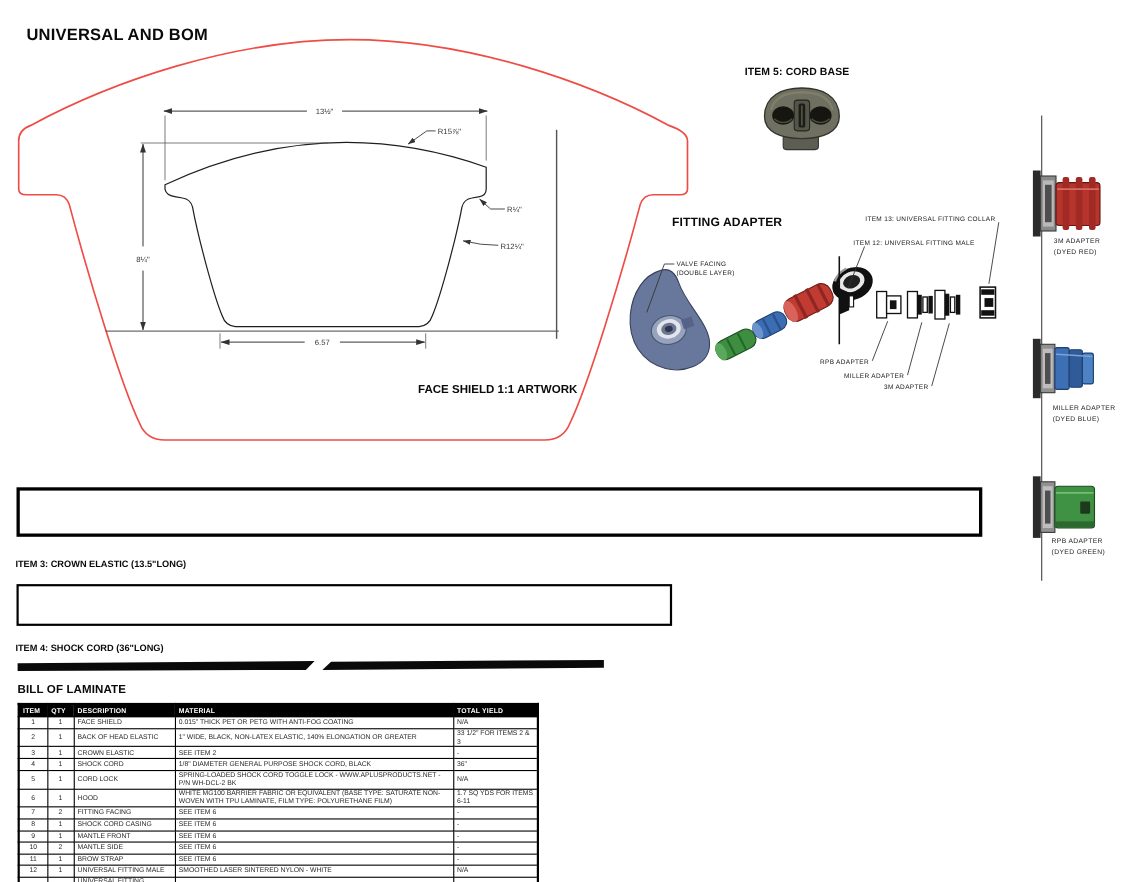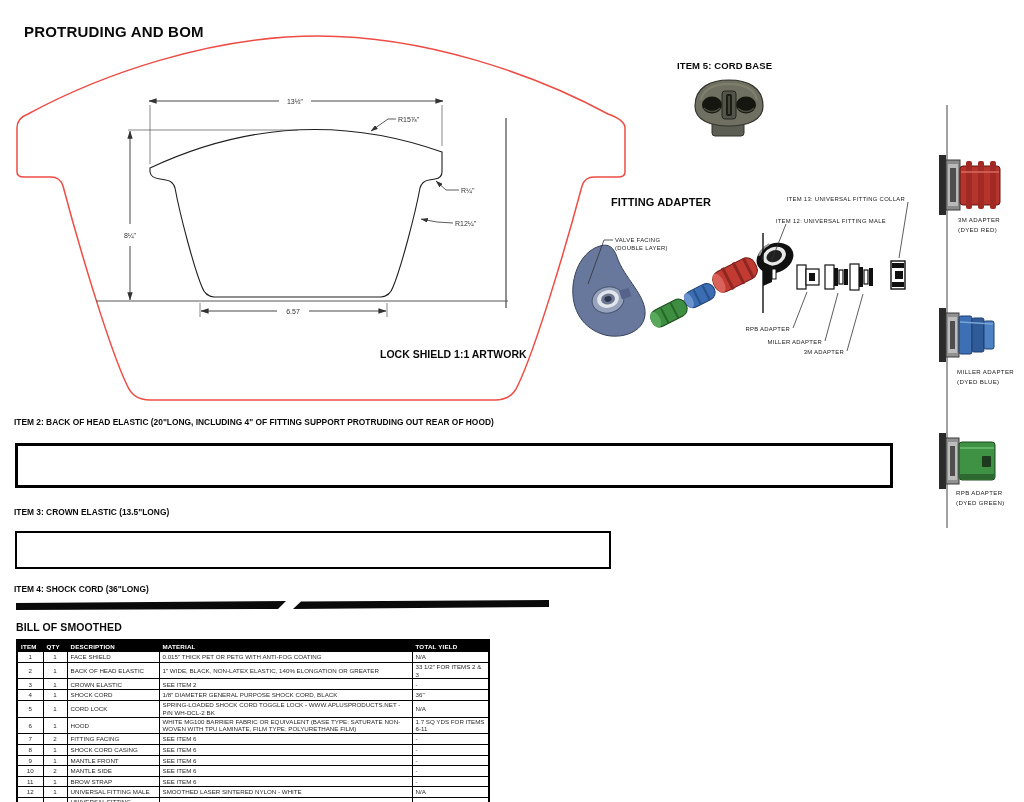--- a/index.html
+++ b/index.html
@@ -23,21 +23,21 @@
   table.bom th.c0,table.bom th.c1{text-align:left;}
   table.bom td{border:1px solid #000;padding:.5px 3px;height:8.6px;line-height:1.2;overflow:hidden;}
   table.bom td.c0,table.bom td.c1{text-align:center;}
   table.bom{border:2px solid #000;}
 </style>
 </head>
 <body>
 
 <div id="canvas">
 
-  <div class="abs h1" style="left:24px;top:23px">PROTRUDING AND BOM</div>
+  <div class="abs h1" style="left:24px;top:23px">UNIVERSAL AND BOM</div>
 
   <svg class="abs" style="left:0;top:20px" width="660" height="390" viewBox="0 0 660 390">
     <defs>
       <marker id="aE" markerWidth="9" markerHeight="6" refX="8.5" refY="3" orient="auto">
           <path d="M0,0L9,3L0,6z" fill="#333"></path>
         </marker>
       <marker id="aS" markerWidth="9" markerHeight="6" refX="0.5" refY="3" orient="auto">
           <path d="M9,0L0,3L9,6z" fill="#333"></path>
         </marker>
     </defs>
@@ -73,21 +73,21 @@
     <polyline class="ldr" points="453,203 437,202 421,199" marker-end="url(#aE)"></polyline>
     <text class="dim" x="455" y="206">R12¼"</text>
 
     <line class="ext" x1="200" y1="283" x2="200" y2="297"></line>
     <line class="ext" x1="387" y1="283" x2="387" y2="297"></line>
     <line class="dln" x1="201" y1="291" x2="277" y2="291" marker-start="url(#aS)"></line>
     <line class="dln" x1="309" y1="291" x2="386" y2="291" marker-end="url(#aE)"></line>
     <text class="dim" x="293" y="294" text-anchor="middle">6.57</text>
   </svg>
 
-  <div class="abs cap" style="left:380px;top:348px">LOCK SHIELD 1:1 ARTWORK</div>
+  <div class="abs cap" style="left:380px;top:348px">FACE SHIELD 1:1 ARTWORK</div>
 
   <div class="abs h2" style="left:677px;top:60px;font-size:9.5px">ITEM 5: CORD BASE</div>
   <svg class="abs" style="left:686px;top:76px" width="86" height="66" viewBox="0 0 86 66">
     <rect x="26" y="44" width="32" height="16" rx="3" fill="#5d5e53" stroke="#33342c" stroke-width="1"></rect>
     <path d="M 9 30 C 9 11 25 4 43 4 C 61 4 77 11 77 30 C 77 44 62 50 43 50 C 24 50 9 44 9 30 Z" fill="#6f7061" stroke="#33342c" stroke-width="1.2"></path>
     <path d="M 15 24 C 18 12 30 8 43 8 C 56 8 68 12 71 24" fill="none" stroke="#83846f" stroke-width="2" opacity=".8"></path>
     <ellipse cx="26" cy="29" rx="10" ry="8.5" fill="#15160f"></ellipse>
     <ellipse cx="60" cy="29" rx="10" ry="8.5" fill="#15160f"></ellipse>
     <path d="M 18 32 a 10 8.5 0 0 0 16 0" fill="none" stroke="#4a4b3e" stroke-width="1.5"></path>
     <path d="M 52 32 a 10 8.5 0 0 0 16 0" fill="none" stroke="#4a4b3e" stroke-width="1.5"></path>
@@ -216,33 +216,32 @@
     </g>
   </svg>
 
   <div class="abs cad" style="left:958px;top:216px">3M ADAPTER</div>
   <div class="abs cad" style="left:958px;top:226px">(DYED RED)</div>
   <div class="abs cad" style="left:957px;top:368px">MILLER ADAPTER</div>
   <div class="abs cad" style="left:957px;top:378px">(DYED BLUE)</div>
   <div class="abs cad" style="left:956px;top:489px">RPB ADAPTER</div>
   <div class="abs cad" style="left:956px;top:499px">(DYED GREEN)</div>
 
-  <div class="abs h3" style="left:14px;top:417px">ITEM 2: BACK OF HEAD ELASTIC (20"LONG, INCLUDING 4" OF FITTING SUPPORT PROTRUDING OUT REAR OF HOOD)</div>
   <div class="abs box" style="left:15px;top:443px;width:872px;height:39px"></div>
 
   <div class="abs h3" style="left:14px;top:507px">ITEM 3: CROWN ELASTIC (13.5"LONG)</div>
   <div class="abs box2" style="left:15px;top:531px;width:592px;height:34px"></div>
 
   <div class="abs h3" style="left:14px;top:584px">ITEM 4: SHOCK CORD (36"LONG)</div>
   <svg class="abs" style="left:14px;top:597px" width="545" height="16" viewBox="0 0 545 16">
     <path d="M 2 6 L 272 4 L 264 12 L 2 13 Z" fill="#0a0a0a"></path>
     <path d="M 279 12 L 287 4.5 L 535 3 L 535 10 Z" fill="#0a0a0a"></path>
   </svg>
 
-  <div class="abs h2" style="left:16px;top:621px;font-size:10.5px">BILL OF SMOOTHED</div>
+  <div class="abs h2" style="left:16px;top:621px;font-size:10.5px">BILL OF LAMINATE</div>
   <table class="bom abs" style="left:16px;top:639px">
     <colgroup>
       <col style="width:26px">
         <col style="width:24px">
         <col style="width:92px">
         <col style="width:253px">
         <col style="width:77px">
     </colgroup>
     <thead>
         <tr>

